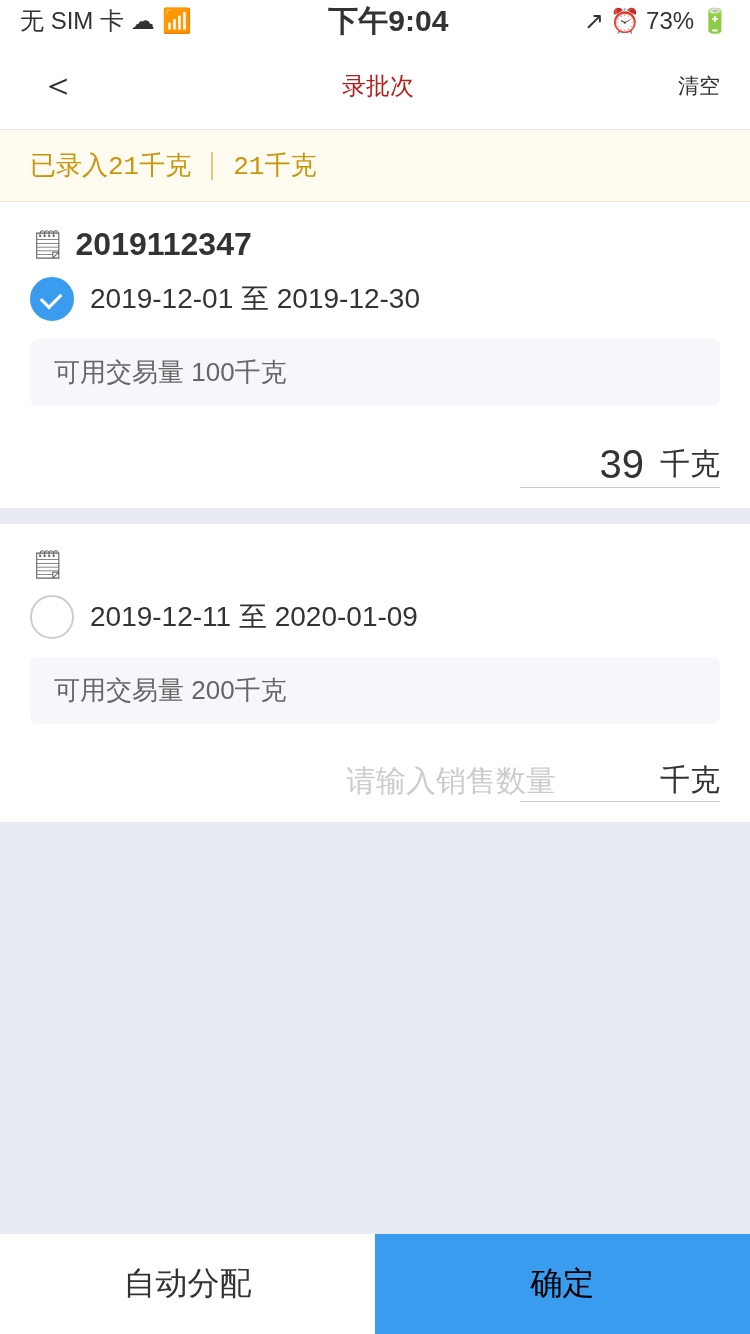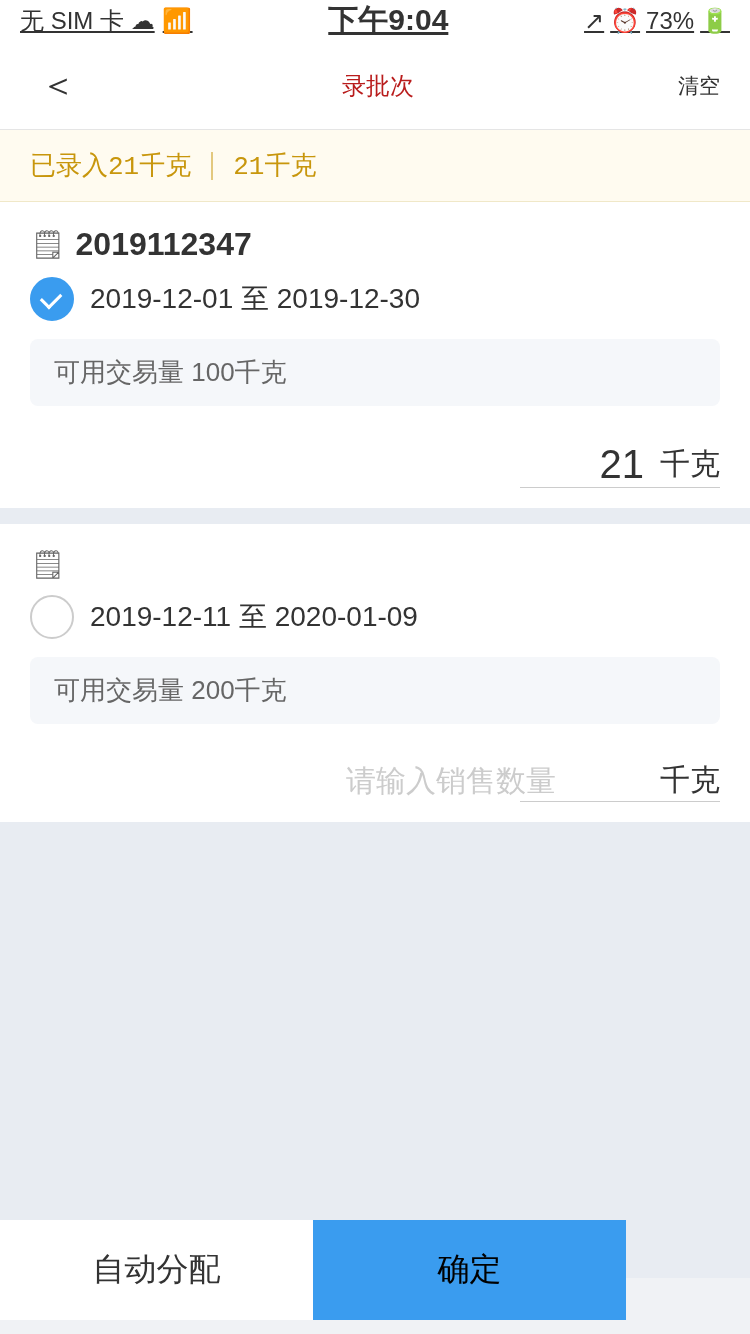--- a/index.html
+++ b/index.html
@@ -11,25 +11,25 @@
       background: #f0f2f5;
       font-size: 28px;
       color: #333;
     }
 
     
     .status-bar {
       height: 42px;
       background: #fff;
       display: flex;
+      align-items: center;
       justify-content: space-between;
       padding: 0 20px;
       font-size: 24px;
       font-weight: 500;
-      text-decoration: underline;
     }
     .status-left {
       display: flex;
       align-items: center;
       gap: 8px;
     }
     .status-center {
       font-size: 30px;
       font-weight: 600;
     }
@@ -213,22 +213,22 @@
       min-height: 440px;
     }
 
     
     .bottom-bar {
       height: 100px;
       background: #fff;
       display: flex;
       align-items: flex-start;
       position: fixed;
-      bottom: 14px;
-      width: 626px;
+      bottom: 0;
+      width: 750px;
     }
     .btn-auto {
       flex: 1;
       height: 100%;
       display: flex;
       align-items: center;
       justify-content: center;
       font-size: 32px;
       color: #333;
       background: #fff;
@@ -292,21 +292,21 @@
     <div class="batch-date-row">
       <div class="radio-btn selected"></div>
       <span class="batch-date">2019-12-01 至 2019-12-30</span>
     </div>
     <div class="available-qty-box">
       <span class="available-qty-text">可用交易量 100千克</span>
     </div>
   </div>
 
   <div class="qty-row">
-    <span class="qty-value">21</span>
+    <span class="qty-value">39</span>
     <span class="qty-unit">千克</span>
   </div>
   <hr class="qty-underline">
   <div style="height:20px;"></div>
 </div>
 
 <div class="section-divider"></div>
 
 <div class="card-section-wrapper">
   <div class="card-content">

